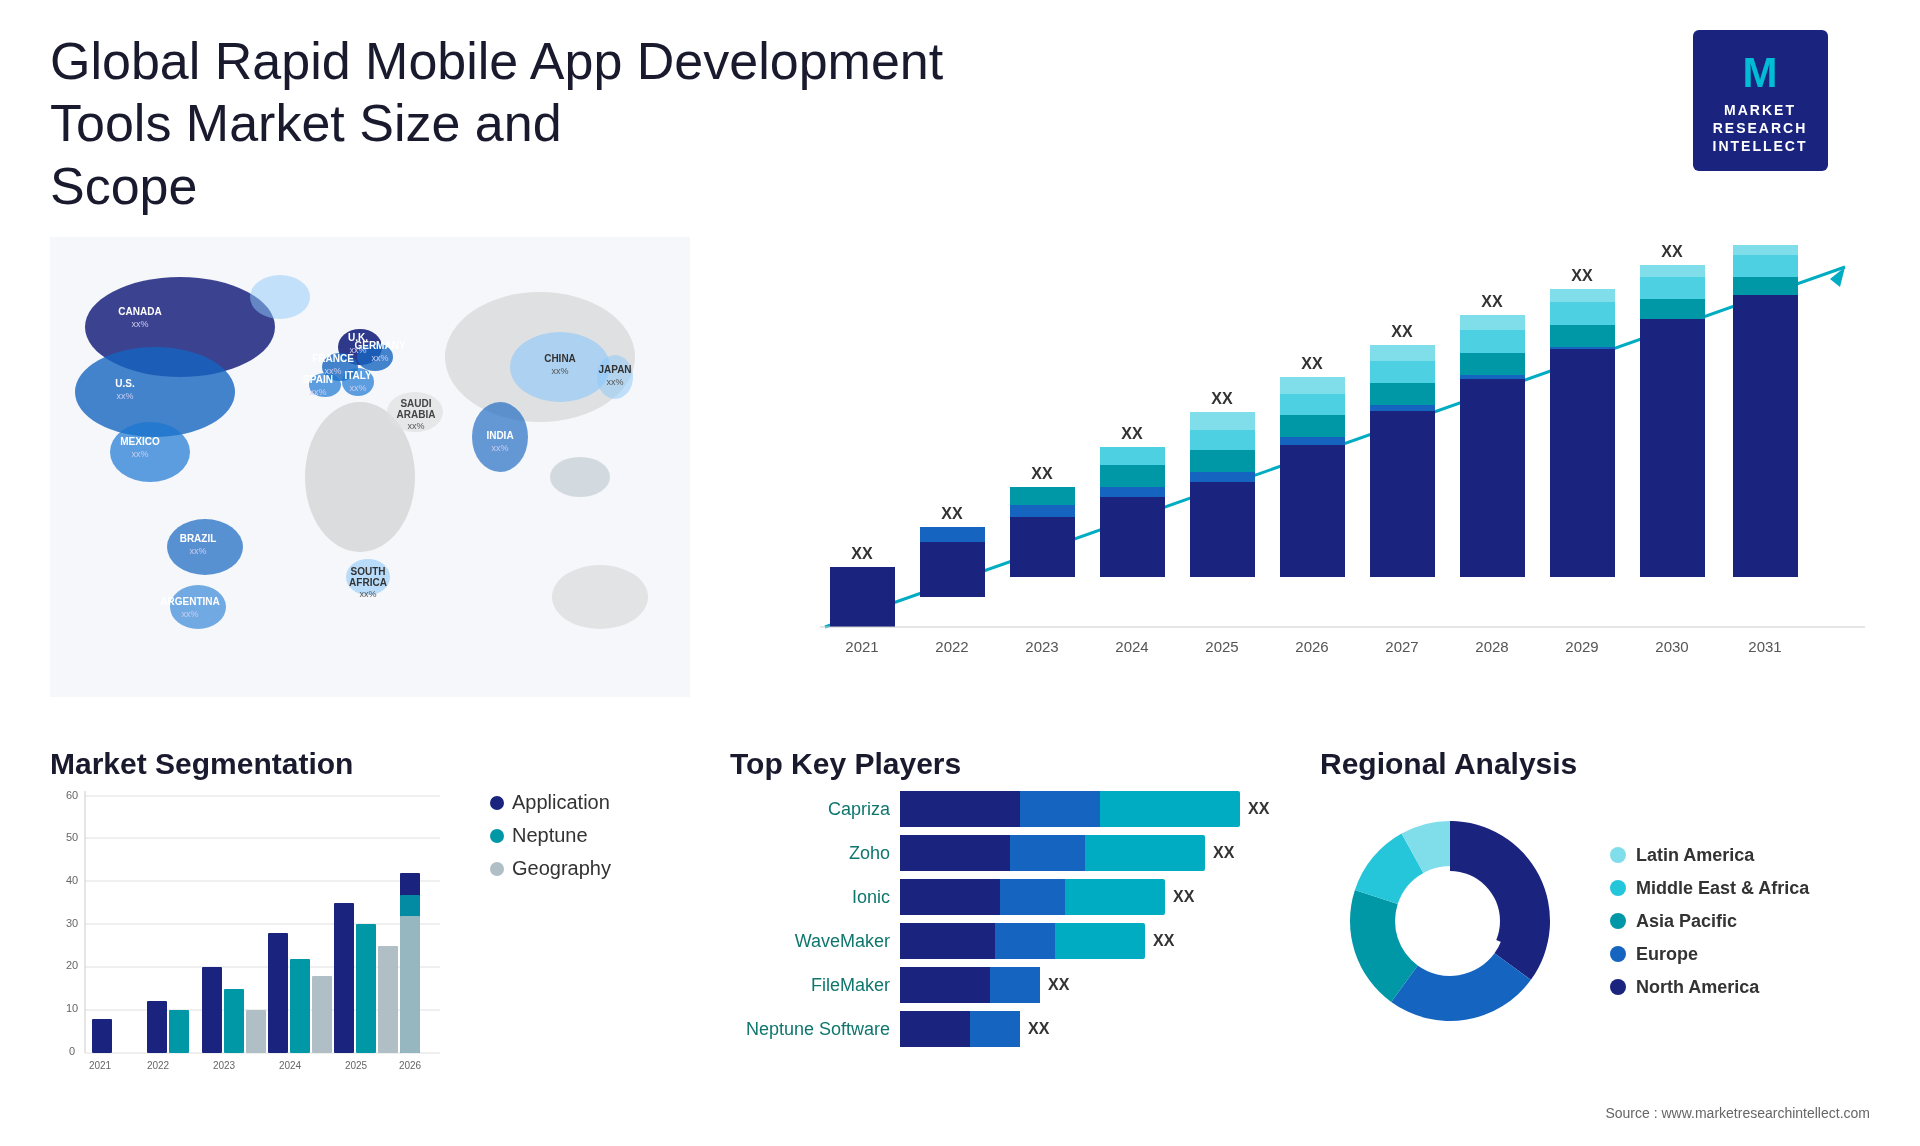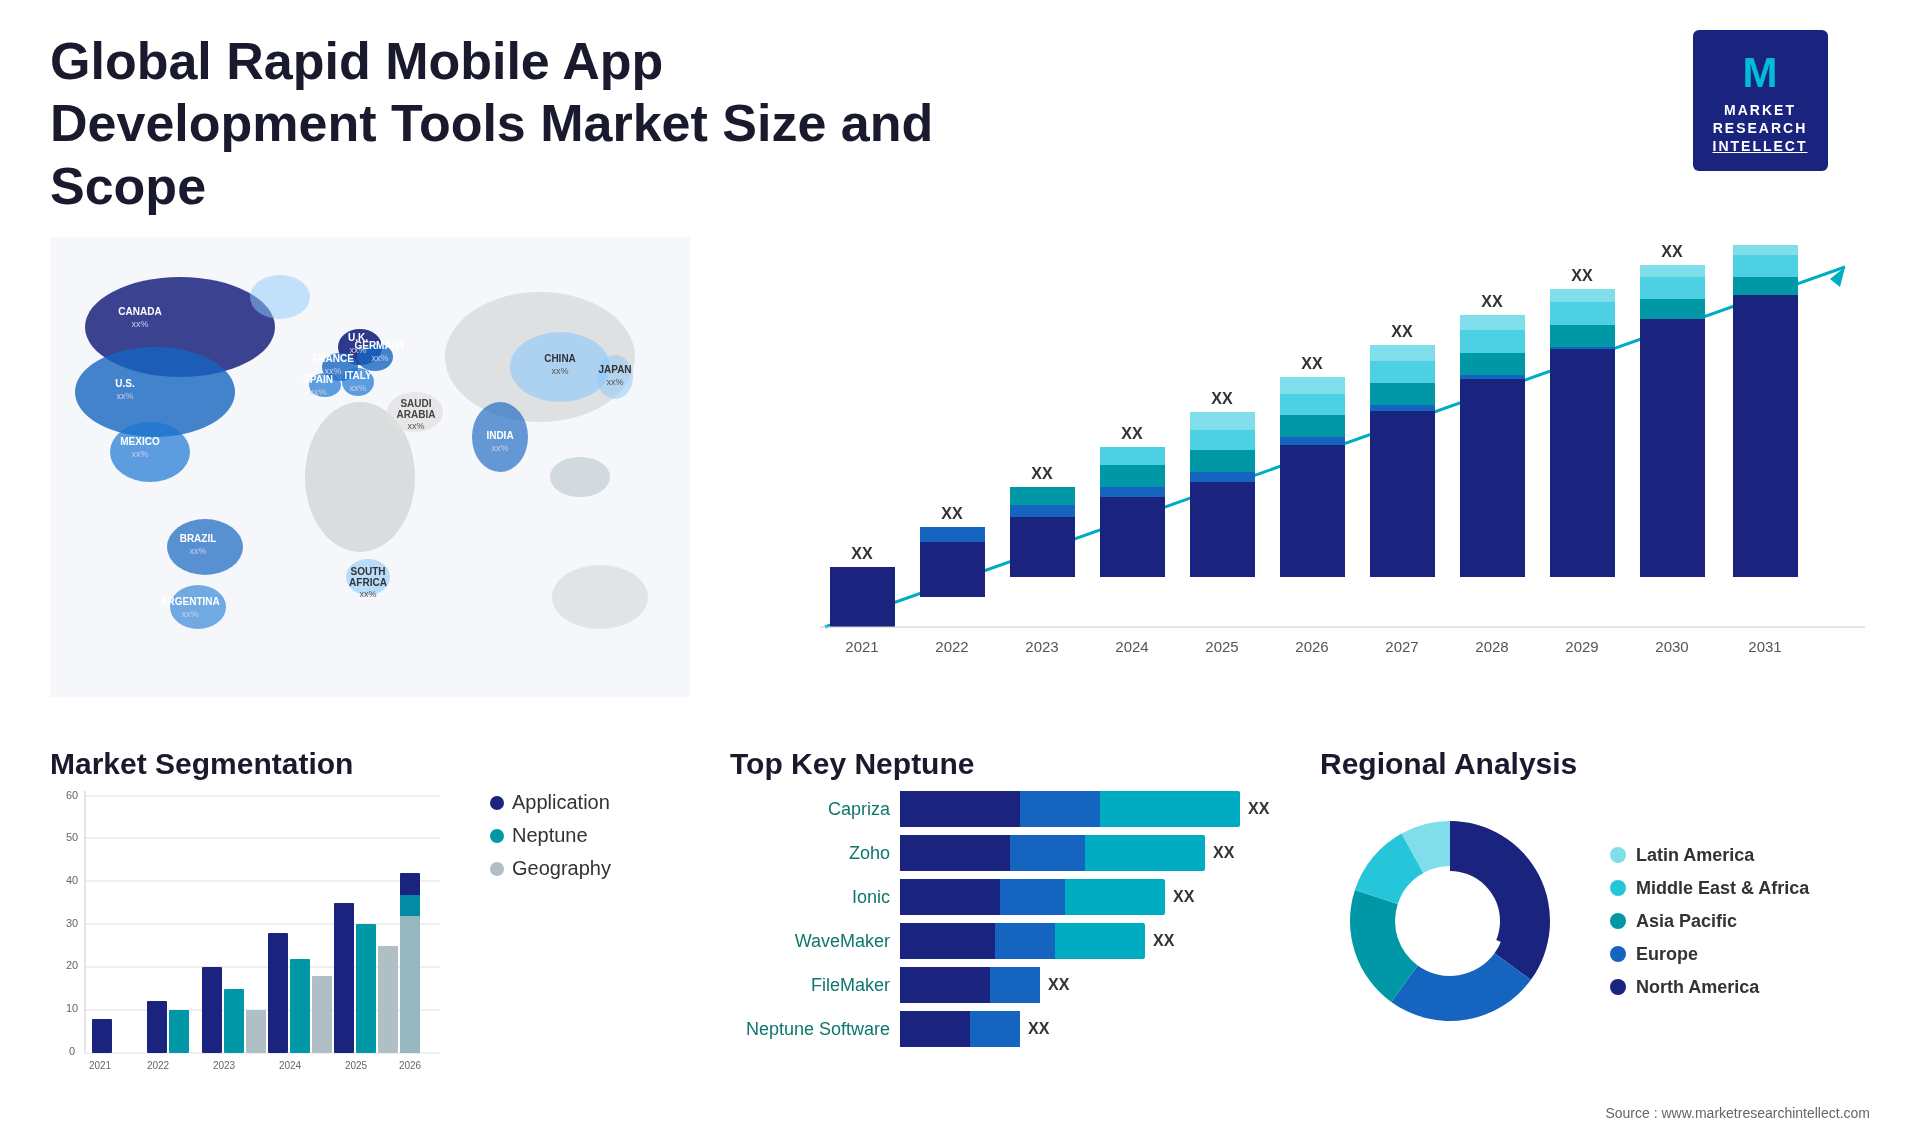--- a/index.html
+++ b/index.html
@@ -14,21 +14,21 @@
 
     
     .header {
       display: flex;
       justify-content: space-between;
       align-items: flex-start;
       padding: 30px 50px 20px 50px;
     }
     .main-title {
       font-size: 52px;
-      font-weight: 700;
+      font-weight: 400;
       color: #1a1a2e;
       line-height: 1.2;
       max-width: 900px;
     }
     .logo-area {
       display: flex;
       flex-direction: column;
       align-items: center;
       min-width: 220px;
     }
@@ -215,21 +215,21 @@
 <div class="header">
   <div class="main-title">
     <span>Global Rapid Mobile App Development Tools Market Size and</span><br>
     <span>Scope</span>
   </div>
   <div class="logo-area">
     <div class="logo-box">
       <div class="logo-m">M</div>
       <div style="font-size:14px;letter-spacing:2px;">MARKET</div>
       <div style="font-size:14px;letter-spacing:2px;">RESEARCH</div>
-      <div style="font-size:14px;letter-spacing:2px;text-decoration:underline;">INTELLECT</div>
+      <div style="font-size:14px;letter-spacing:2px;">INTELLECT</div>
     </div>
   </div>
 </div>
 
 <div class="content-grid">
 
   <div class="map-section">
     <div class="map-container">
       <svg viewBox="0 0 640 460" width="640" height="460">
 
@@ -477,21 +477,21 @@
         </div>
         <div class="legend-item">
           <div class="legend-dot" style="background:#b0bec5;"></div>
           <span>Geography</span>
         </div>
       </div>
     </div>
   </div>
 
   <div class="players-section">
-    <div class="section-title">Top Key Neptune</div>
+    <div class="section-title">Top Key Players</div>
     <div class="players-bars">
 
       <div class="player-row">
         <div class="player-name">Capriza</div>
         <div class="player-bar-bg">
           <div class="player-bar-seg1" style="width:120px;"></div>
           <div class="player-bar-seg2" style="width:80px;"></div>
           <div class="player-bar-seg3" style="width:140px;"></div>
           <span class="player-bar-label">XX</span>
         </div>

